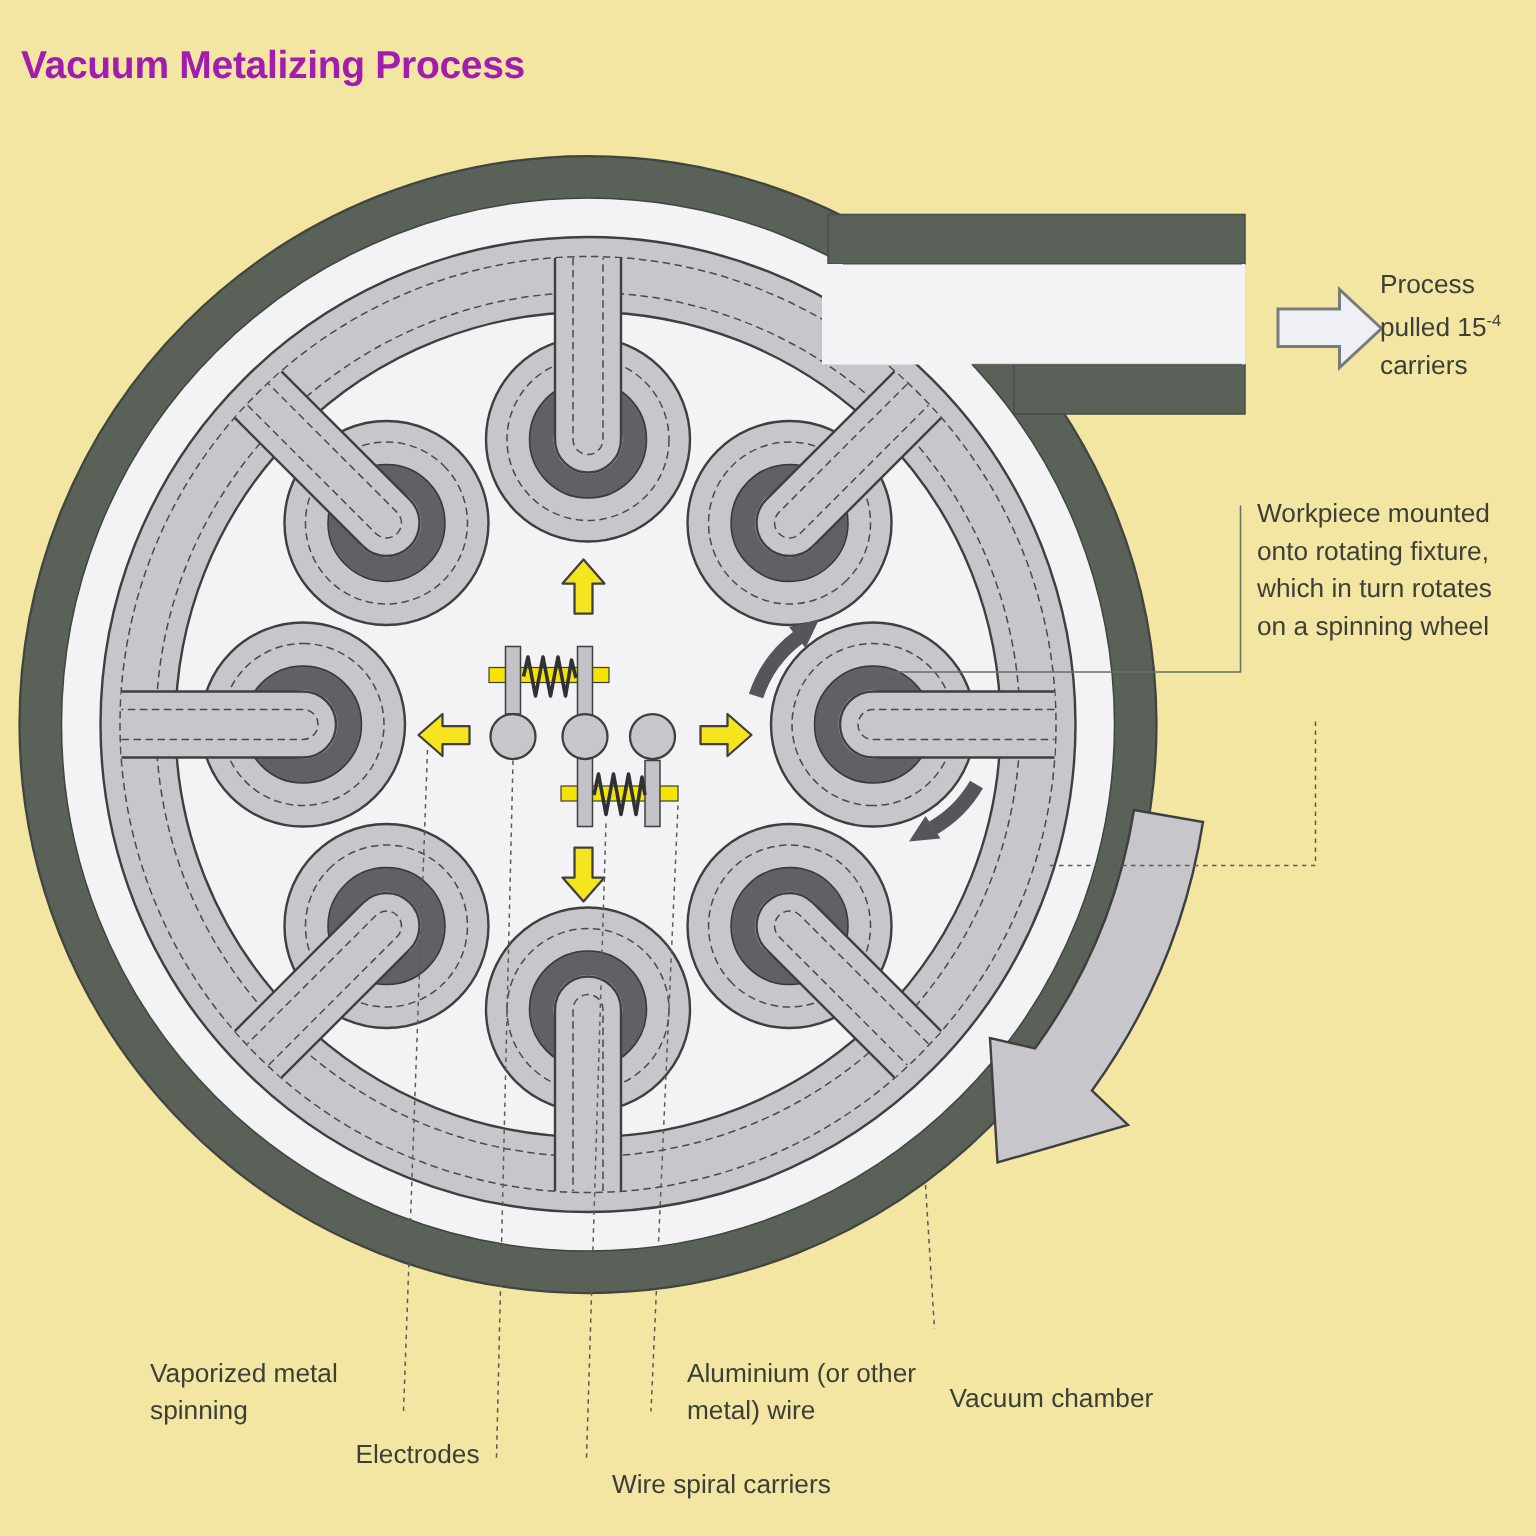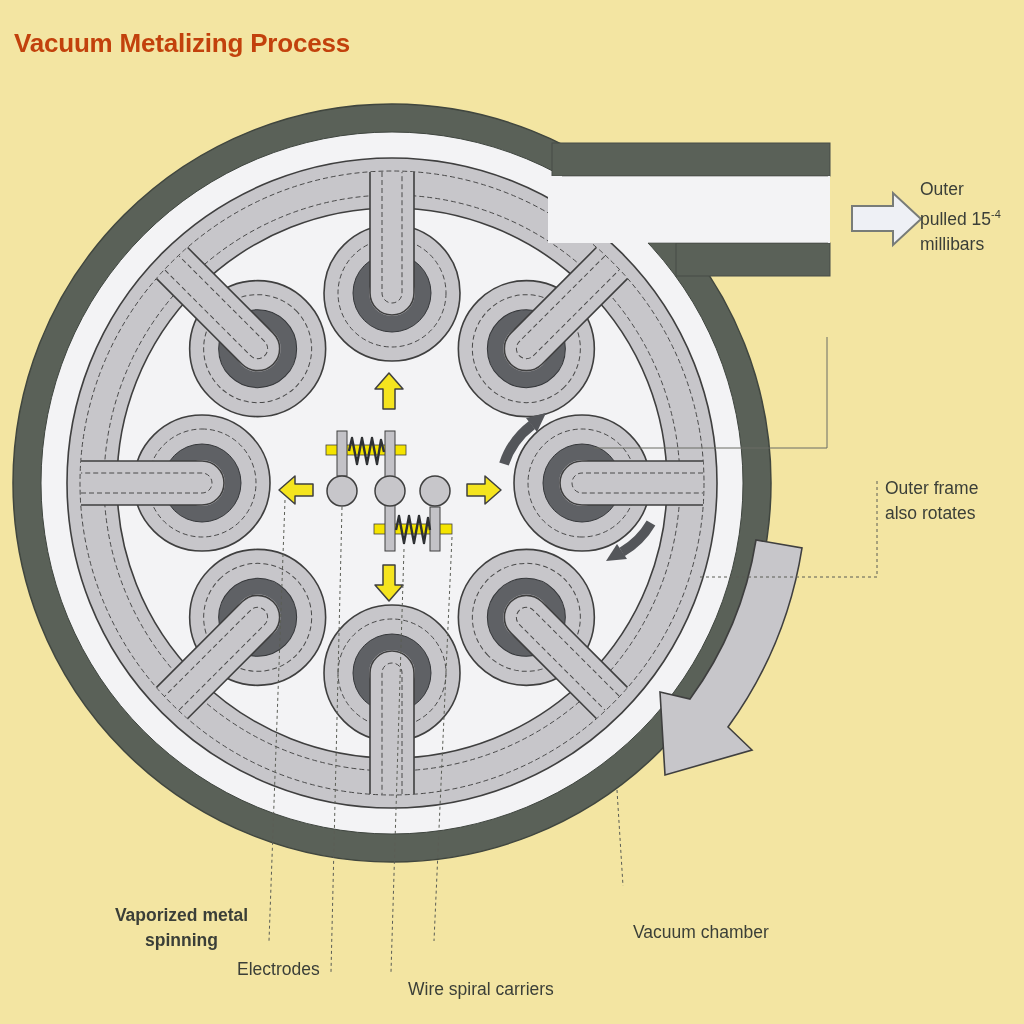--- a/index.html
+++ b/index.html
@@ -6,29 +6,29 @@
   body{
     width:1024px;height:1024px;position:relative;overflow:hidden;
     background:#f3e5a2;
     font-family:"Liberation Sans","DejaVu Sans",sans-serif;
     color:#3b3f38;
   }
   #stage{position:absolute;inset:0;}
   svg{position:absolute;left:0;top:0;}
   .page-title{
     position:absolute;left:14px;top:28px;
-    font-size:26px;font-weight:bold;color:#c2410c;letter-spacing:-0.2px;
+    font-size:26px;font-weight:bold;color:#a21caf;letter-spacing:-0.2px;
   }
   .lbl{
     position:absolute;font-size:17.5px;line-height:25px;color:#3b3f38;
     white-space:nowrap;
   }
   .lbl span{display:block;}
   .lbl sup{font-size:11px;}
-  .right-align{text-align:center;font-weight:bold;}
+  .right-align{text-align:left;}
 </style>
 </head>
 <body>
 
 <div id="stage">
 
   <svg width="1024" height="1024" viewBox="0 0 1024 1024">
     <defs>
 
       <g id="fixture">
@@ -128,42 +128,48 @@
       <line x1="452" y1="537" x2="434" y2="941" stroke-dasharray="3 3"></line>
       <line x1="617" y1="790" x2="623" y2="886" stroke-dasharray="3 3"></line>
       <path d="M 700 577 L 877 577 L 877 481" stroke-dasharray="3 3"></path>
       <path d="M 594 448 L 827 448 L 827 337" stroke="#6a6d64"></path>
     </g>
   </svg>
 
   <div class="page-title">Vacuum Metalizing Process</div>
 
   <div class="lbl" style="left:920px;top:177px;">
-    <span>Outer</span>
+    <span>Process</span>
     <span><span style="display:inline">pulled 15</span><sup>-4</sup></span>
-    <span>millibars</span>
+    <span>carriers</span>
   </div>
 
+  <div class="lbl" style="left:838px;top:330px;">
+    <span>Workpiece mounted</span>
+    <span>onto rotating fixture,</span>
+    <span>which in turn rotates</span>
+    <span>on a spinning wheel</span>
+  </div>
 
-  <div class="lbl" style="left:885px;top:476px;">
-    <span>Outer frame</span>
-    <span>also rotates</span>
-  </div>
 
   <div class="lbl" style="left:633px;top:920px;">
     <span>Vacuum chamber</span>
   </div>
 
   <div class="lbl right-align" style="left:100px;top:903px;width:163px;">
     <span>Vaporized metal</span>
     <span>spinning</span>
   </div>
 
   <div class="lbl" style="left:237px;top:957px;text-align:right;">
     <span>Electrodes</span>
   </div>
 
   <div class="lbl" style="left:408px;top:977px;text-align:right;">
     <span>Wire spiral carriers</span>
   </div>
 
+  <div class="lbl" style="left:458px;top:903px;">
+    <span>Aluminium (or other</span>
+    <span>metal) wire</span>
+  </div>
 
 </div>
 
 </body></html>

